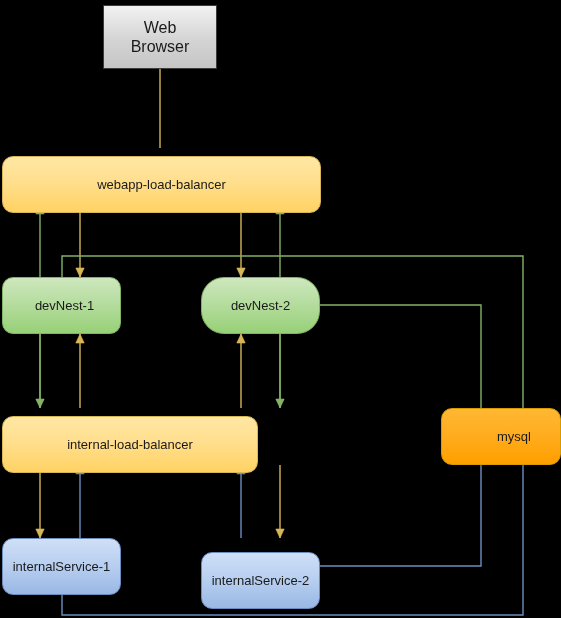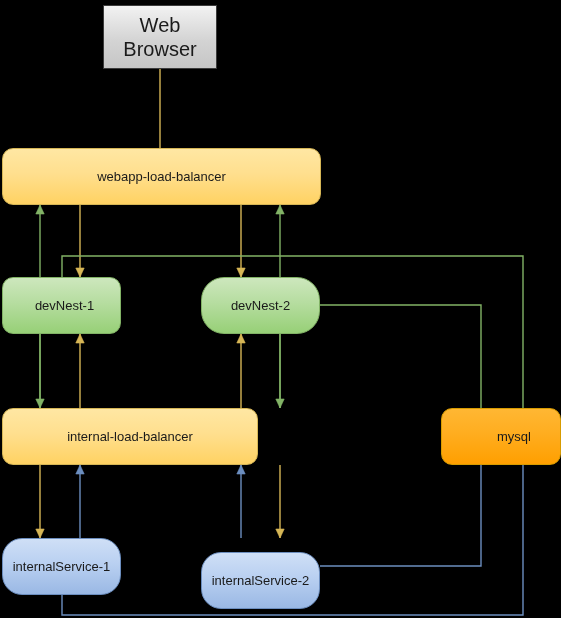--- a/index.html
+++ b/index.html
@@ -37,40 +37,41 @@
   }
   .node-label {
     display: block;
     white-space: pre-line;
   }
   
   .n-browser {
     background: linear-gradient(to bottom, #f2f2f2 0%, #d4d4d4 55%, #c6c6c6 100%);
     border: 1px solid #3b3b3b;
     border-radius: 0;
-    font-size: 20px;
+    font-size: 16px;
     box-shadow: 0 0 0 0 rgba(0,0,0,0);
   }
   
   .n-yellow {
     background: linear-gradient(to bottom, #ffe7a3 0%, #ffdf8e 45%, #ffd263 100%);
     border: 1px solid #d6b656;
     border-radius: 11px;
+    margin-top: 8px;
   }
   
   .n-green {
     background: linear-gradient(to bottom, #cde7bd 0%, #b6dda0 45%, #97d077 100%);
     border: 1px solid #82b366;
     border-radius: 11px;
   }
   
   .n-blue {
     background: linear-gradient(to bottom, #cfdff6 0%, #b9d0f1 45%, #9ab8e4 100%);
     border: 1px solid #6c8ebf;
-    border-radius: 20px;
+    border-radius: 11px;
   }
   
   .n-orange {
     background: linear-gradient(to bottom, #ffb733 0%, #ffad1f 45%, #ff9f00 100%);
     border: 1px solid #d79b00;
     border-radius: 11px;
   }
 </style>
 </head>
 <body>

